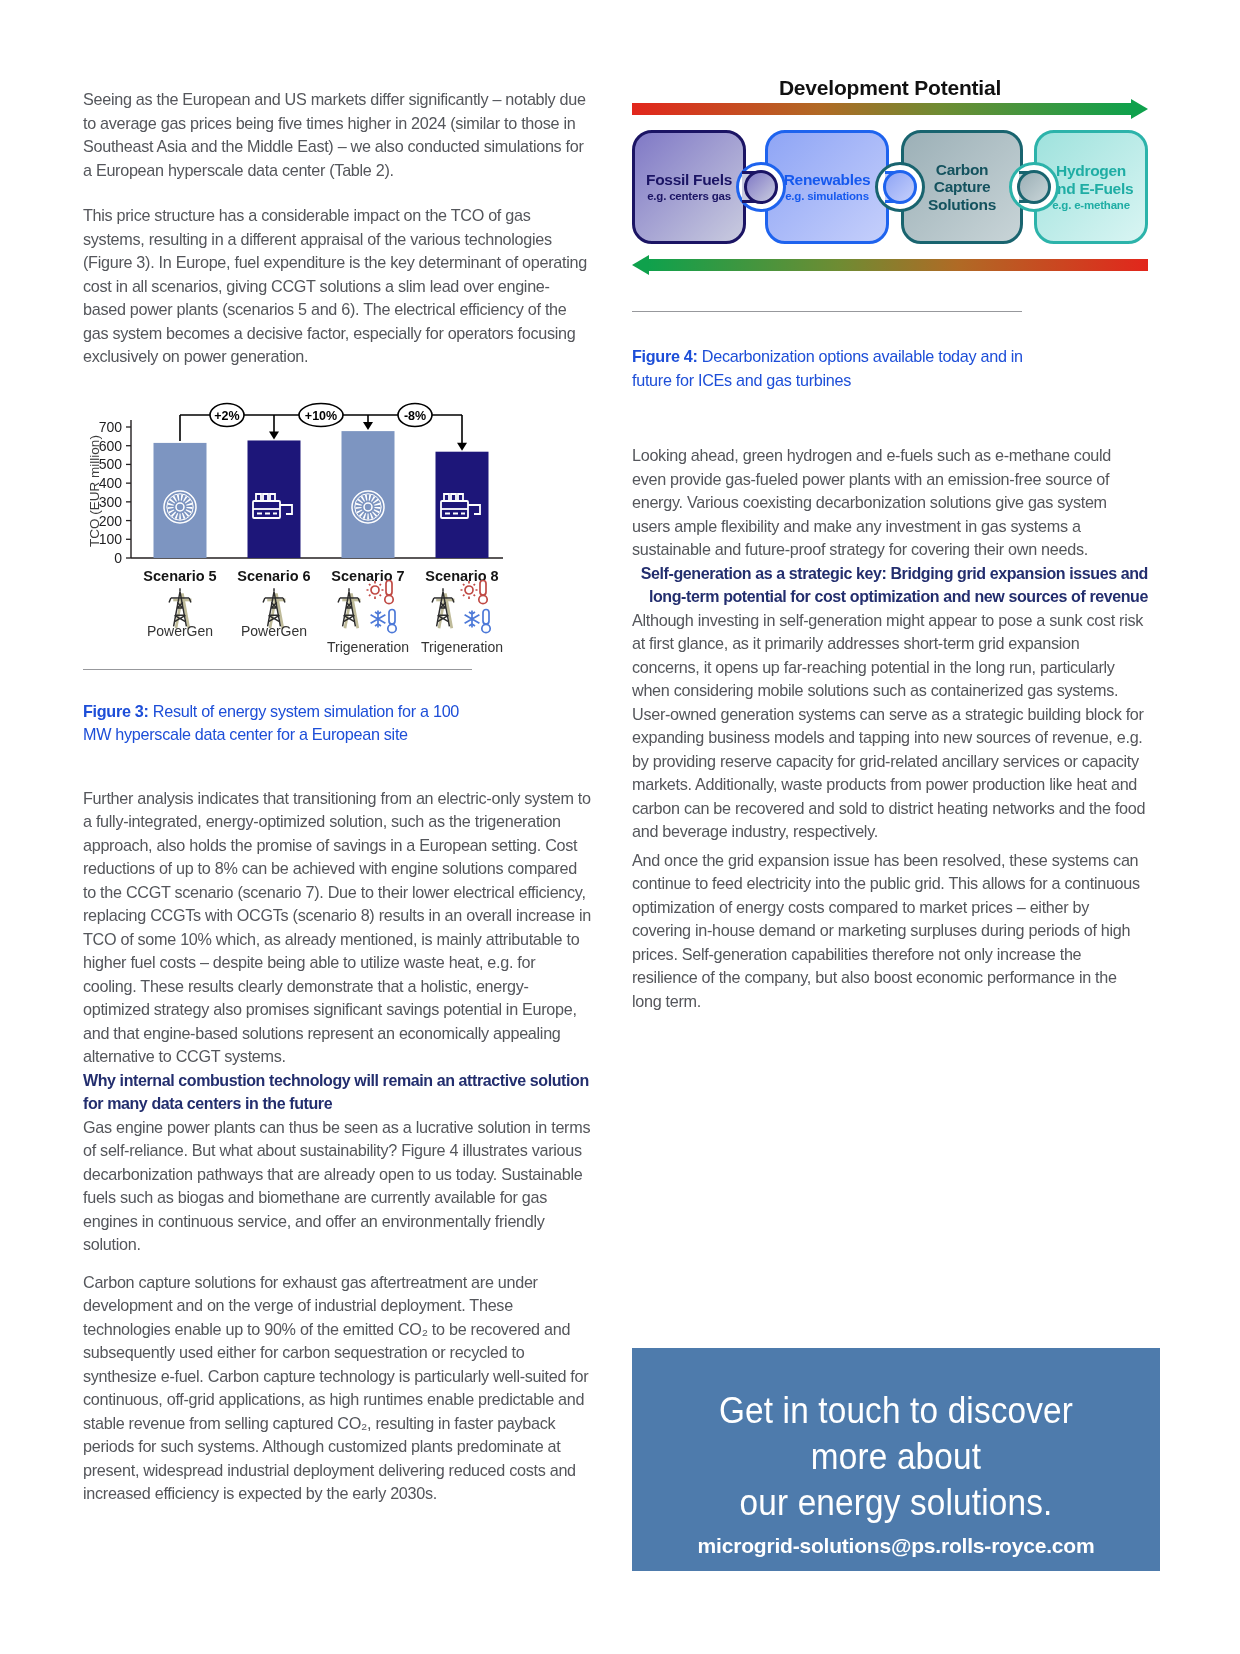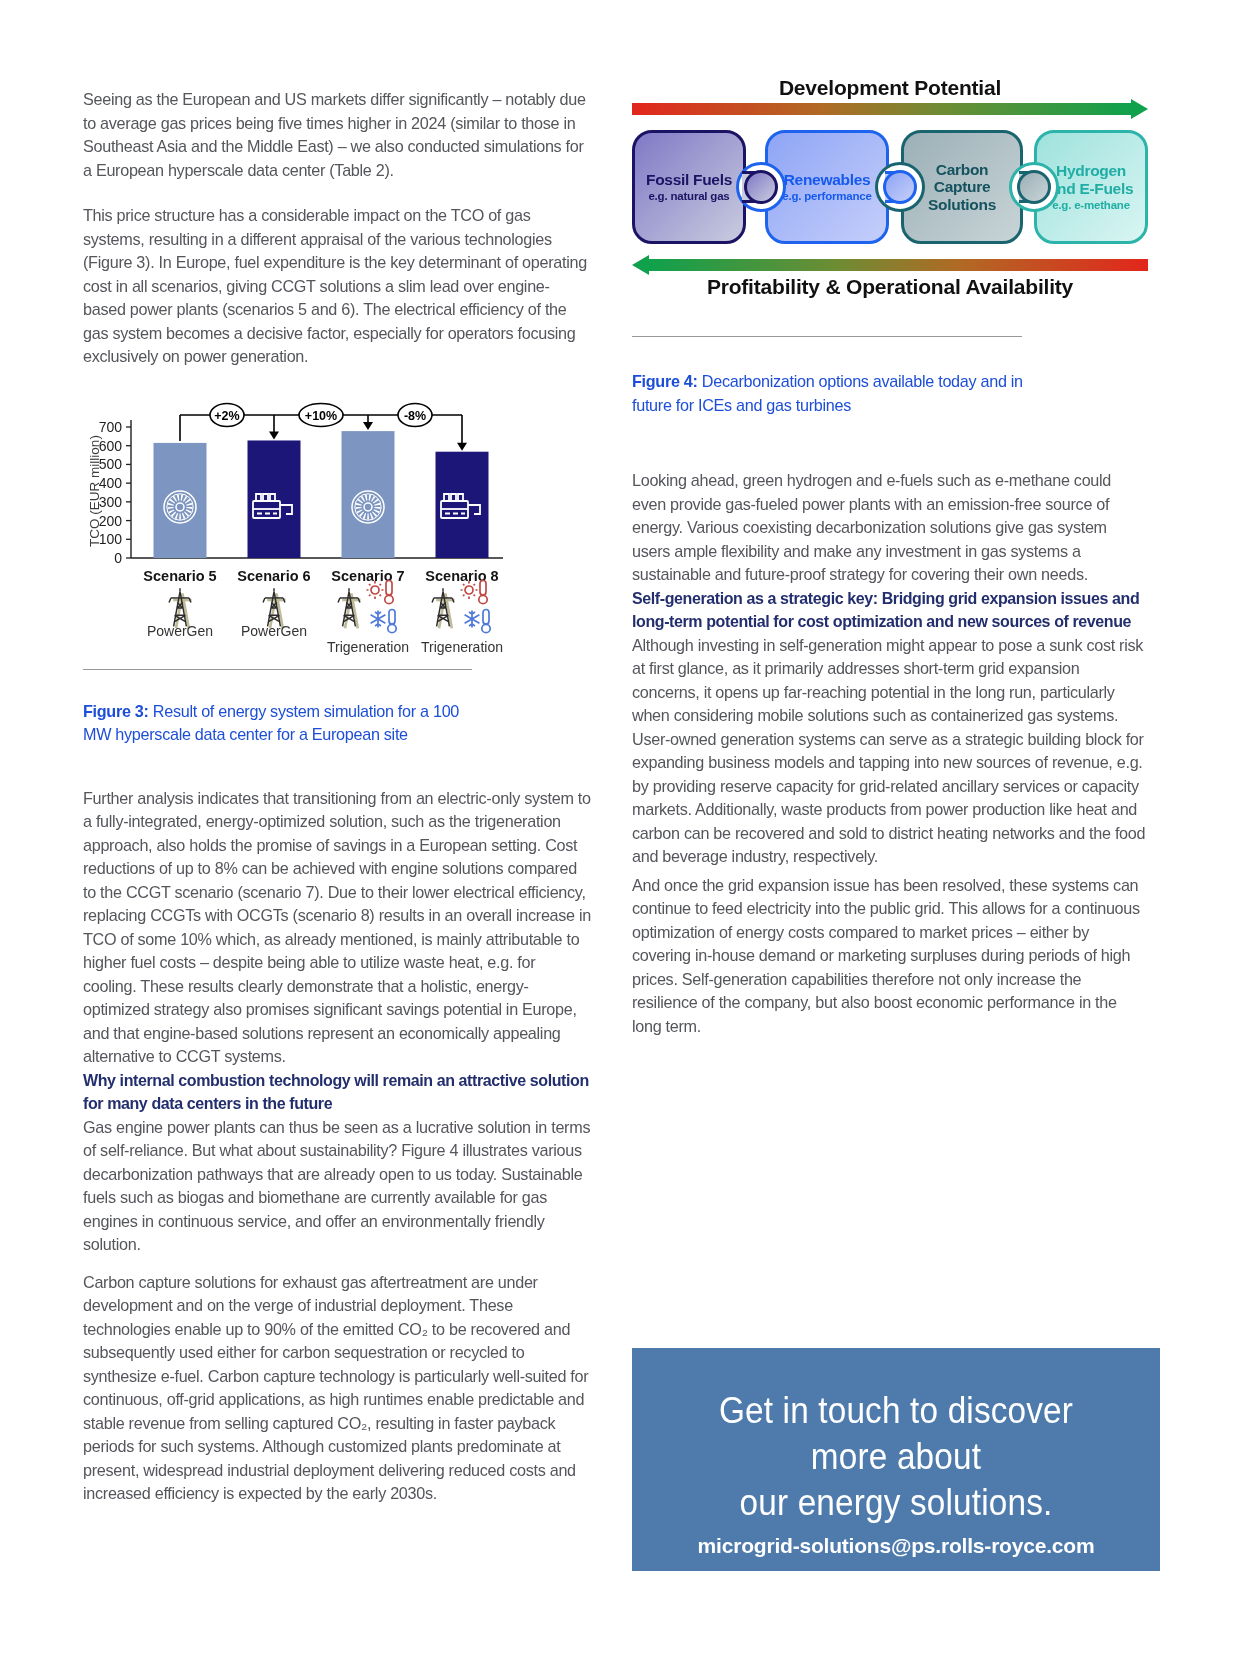--- a/index.html
+++ b/index.html
@@ -3,21 +3,21 @@
 <meta charset="utf-8">
 <style>
   html,body{margin:0;padding:0;background:#ffffff;}
   .page{position:relative;width:1240px;height:1654px;background:#fff;overflow:hidden;
         font-family:"Liberation Sans",sans-serif;}
   .col{position:absolute;color:#54565b;}
   .col-left{left:83px;top:88px;width:508px;}
   .col-right{left:632px;top:78px;width:516px;}
   p{margin:0;}
   .body{font-size:16.2px;line-height:23.5px;letter-spacing:-0.3px;color:#54565b;}
-  .mt5{margin-top:5px;}.mt9{margin-top:9px;}.mt13{margin-top:13px;}.mt14{margin-top:14px;}
+  .mt5{margin-top:5px;}.mt9{margin-top:9px;text-align:right;}.mt13{margin-top:13px;}.mt14{margin-top:14px;}
   .mt22{margin-top:22px;}.mt30{margin-top:30px;}.mt33{margin-top:33px;}
   .mt47{margin-top:40px;}.mt52{margin-top:52px;}
   .subhead{font-size:16px;line-height:23.5px;letter-spacing:-0.4px;font-weight:700;
            color:#232e6e;margin:0;}
   .caption{font-size:16.2px;line-height:23.5px;letter-spacing:-0.3px;color:#1d4ed8;max-width:400px;}
   .capb{font-weight:700;}
   .divider{border:none;border-top:1.6px solid #97989c;margin:2px 0 0 0;width:389px;}
   .divider-r{margin-top:40px;width:390px;}
 
   
@@ -197,25 +197,25 @@
   <div class="col col-right">
     <div class="fig4">
       <div class="fig4-toplabel">Development Potential</div>
       <div class="arrow">
         <div class="bar barlr"></div>
         <div class="head-right"></div>
       </div>
       <div class="pieces" id="pieces">
           <div class="piece" style="left: 0px; width: 114px; background: linear-gradient(135deg, rgb(128, 121, 198), rgb(201, 203, 223)); border-color: rgb(27, 20, 100); color: rgb(27, 20, 100);">
             <div class="pname">Fossil Fuels</div>
-            <div class="psub">e.g. natural gas</div>
+            <div class="psub">e.g. centers gas</div>
           </div>
           <div class="piece" style="left: 133px; width: 124px; background: linear-gradient(135deg, rgb(143, 165, 245), rgb(197, 207, 251)); border-color: rgb(30, 99, 238); color: rgb(22, 89, 238);">
             <div class="pname">Renewables</div>
-            <div class="psub">e.g. performance</div>
+            <div class="psub">e.g. simulations</div>
           </div>
           <div class="piece" style="left: 269px; width: 122px; background: linear-gradient(135deg, rgb(156, 176, 183), rgb(200, 212, 215)); border-color: rgb(25, 100, 111); color: rgb(20, 82, 94);">
             <div class="pname">Carbon Capture Solutions</div>
           </div>
           <div class="piece" style="left: 402px; width: 114px; background: linear-gradient(135deg, rgb(159, 226, 221), rgb(217, 245, 243)); border-color: rgb(44, 179, 170); color: rgb(31, 173, 164);">
             <div class="pname">Hydrogen and E-Fuels</div>
             <div class="psub">e.g. e-methane</div>
           </div>
           <div class="socket" style="left: 103.5px; border-color: rgb(30, 99, 238);"></div>
           <div class="neck" style="left: 110px; width: 18.5px; background: rgb(201, 203, 223); border-color: rgb(27, 20, 100);"></div>
@@ -224,21 +224,20 @@
           <div class="neck" style="left: 253px; width: 15px; background: rgb(197, 207, 251); border-color: rgb(30, 99, 238);"></div>
           <div class="knob" style="left: 251px; border-color: rgb(30, 99, 238); background: linear-gradient(135deg, rgb(143, 165, 245), rgb(197, 207, 251));"></div>
           <div class="socket" style="left: 376.5px; border-color: rgb(44, 179, 170);"></div>
           <div class="neck" style="left: 387px; width: 14.5px; background: rgb(200, 212, 215); border-color: rgb(25, 100, 111);"></div>
           <div class="knob" style="left: 384.5px; border-color: rgb(25, 100, 111); background: linear-gradient(135deg, rgb(156, 176, 183), rgb(200, 212, 215));"></div>
         </div>
       <div class="arrow arrow-left">
         <div class="head-left"></div>
         <div class="bar barrl"></div>
       </div>
-      <div class="fig4-bottomlabel">Profitability &amp; Operational Availability</div>
     </div>
 
     <hr class="divider divider-r">
     <p class="caption mt33"><span class="capb">Figure 4:</span><span> Decarbonization options available today and in future for ICEs and gas turbines</span></p>
 
     <p class="body mt52">Looking ahead, green hydrogen and e-fuels such as e-methane could even provide gas-fueled power plants with an emission-free source of energy. Various coexisting decarbonization solutions give gas system users ample flexibility and make any investment in gas systems a sustainable and future-proof strategy for covering their own needs.</p>
     <h3 class="subhead mt9">Self-generation as a strategic key: Bridging grid expansion issues and long-term potential for cost optimization and new sources of revenue</h3>
     <p class="body">Although investing in self-generation might appear to pose a sunk cost risk at first glance, as it primarily addresses short-term grid expansion concerns, it opens up far-reaching potential in the long run, particularly when considering mobile solutions such as containerized gas systems. User-owned generation systems can serve as a strategic building block for expanding business models and tapping into new sources of revenue, e.g. by providing reserve capacity for grid-related ancillary services or capacity markets. Additionally, waste products from power production like heat and carbon can be recovered and sold to district heating networks and the food and beverage industry, respectively.</p>
     <p class="body mt5">And once the grid expansion issue has been resolved, these systems can continue to feed electricity into the public grid. This allows for a continuous optimization of energy costs compared to market prices – either by covering in-house demand or marketing surpluses during periods of high prices. Self-generation capabilities therefore not only increase the resilience of the company, but also boost economic performance in the long term.</p>
   </div>

